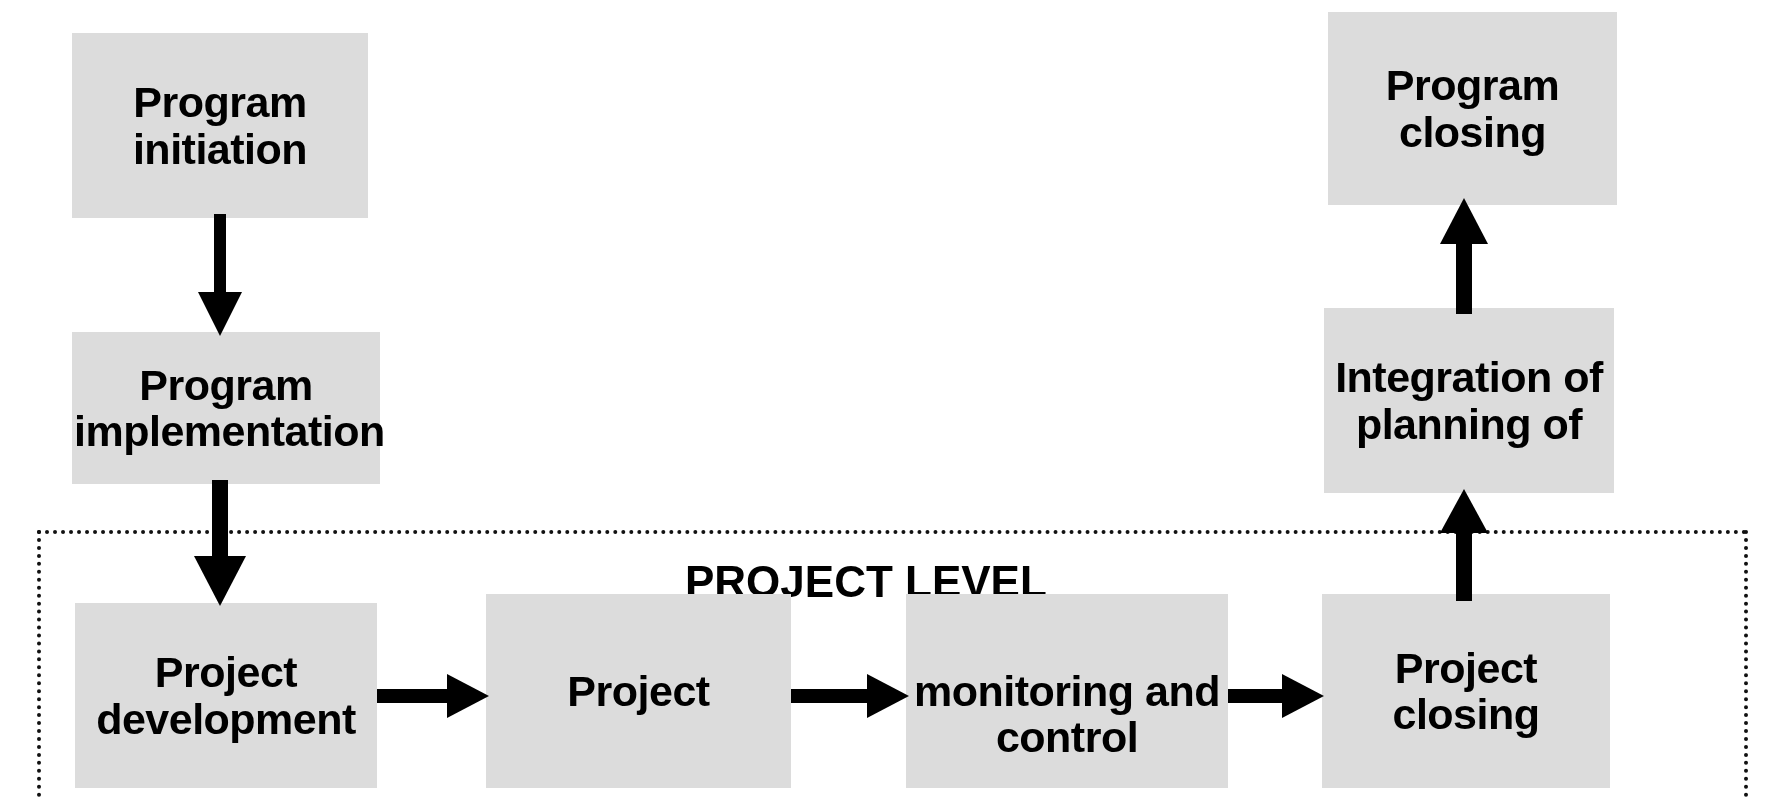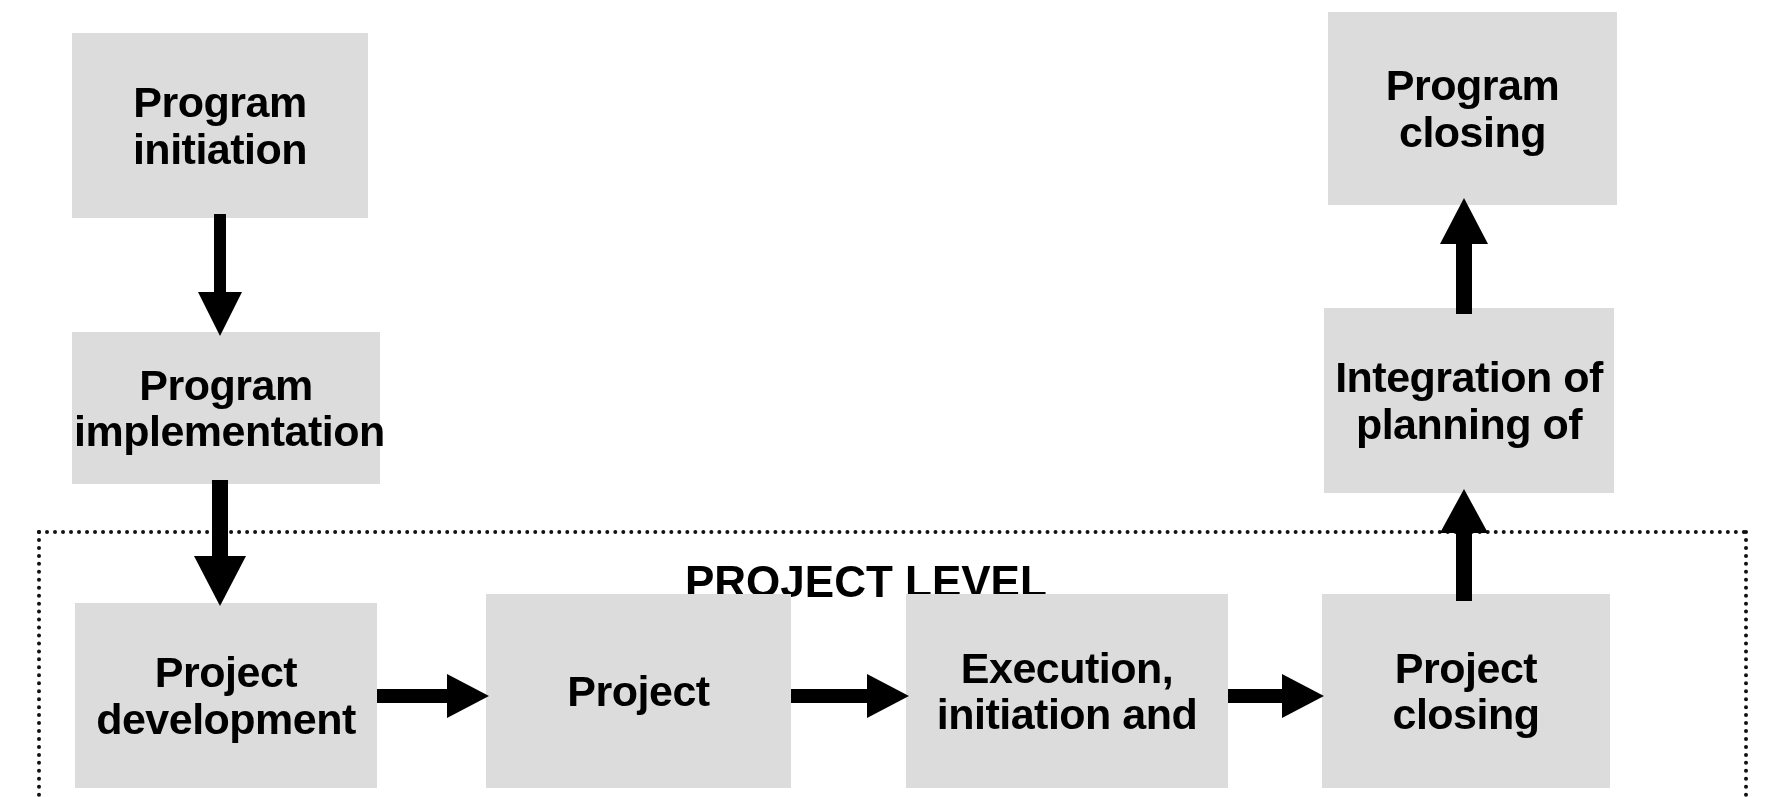--- a/index.html
+++ b/index.html
@@ -85,21 +85,21 @@
 
   <div class="box" style="left:75px; top:603px; width:302px; height:185px;">
     <span class="label"><span>Project</span><br><span>development</span></span>
   </div>
 
   <div class="box" style="left:486px; top:594px; width:305px; height:194px;">
     <span class="label"><span>Project</span><br></span>
   </div>
 
   <div class="box" style="left:906px; top:594px; width:322px; height:194px;">
-    <span class="label"><span>Execution,</span><br><span>initiation and</span><br></span>
+    <span class="label"><br><span>monitoring and</span><br><span>control</span></span>
   </div>
 
   <div class="box" style="left:1322px; top:594px; width:288px; height:194px;">
     <span class="label"><span>Project</span><br><span>closing</span></span>
   </div>
 
   <div class="arrow" style="left:196px; top:214px; width:48px; height:124px;">
     <svg width="48" height="124" viewBox="0 0 48 124">
       <rect x="18" y="0" width="12" height="86" fill="#000000"></rect>
       <polygon points="24,122 2,78 46,78" fill="#000000"></polygon>

